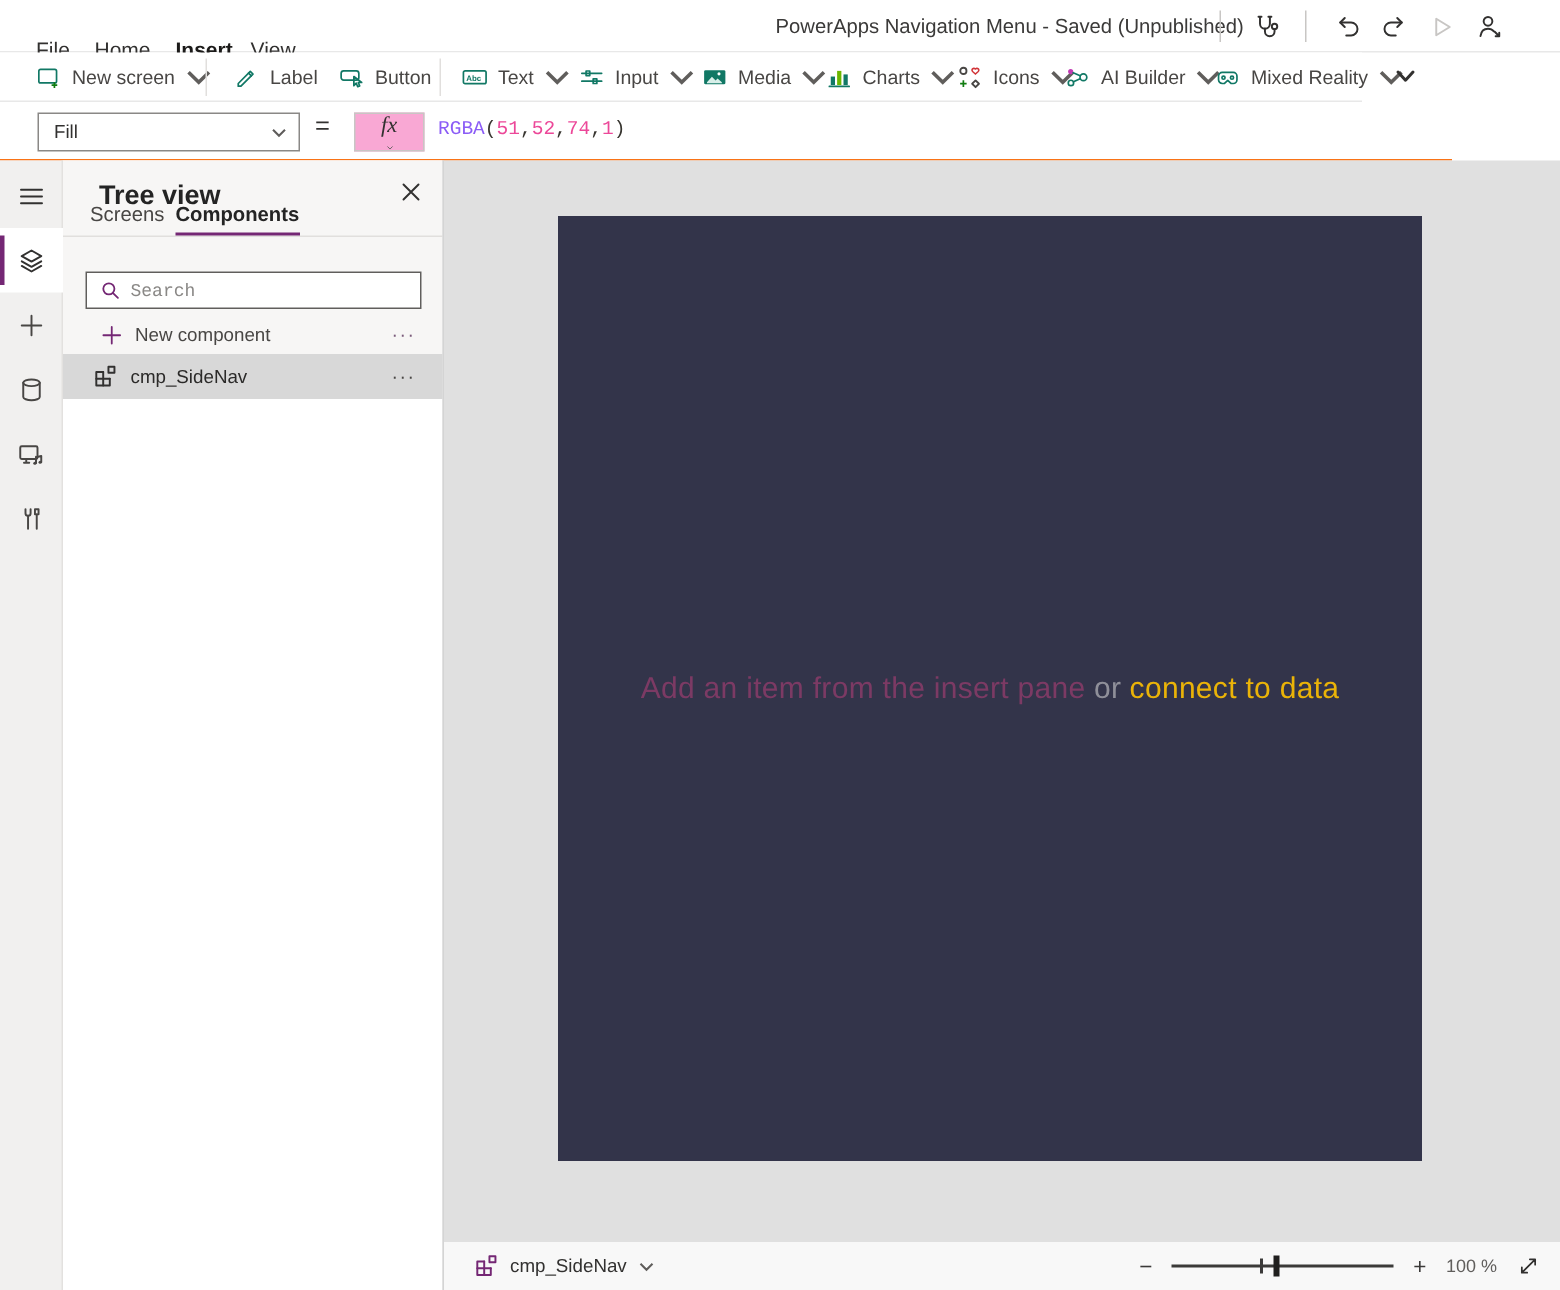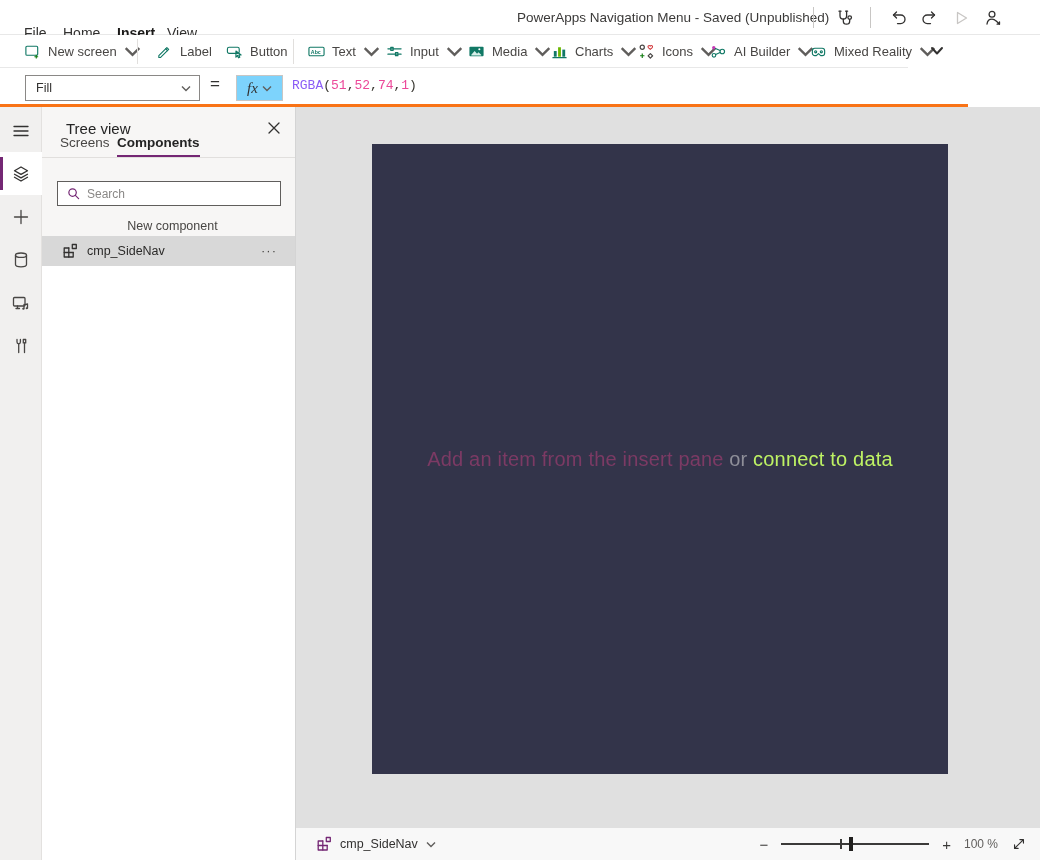--- a/index.html
+++ b/index.html
@@ -26,30 +26,30 @@
   .rb-item { position:absolute; top:0; height:32px; display:flex; align-items:center;
              gap:7px; font-size:13px; color:#484644; cursor:pointer; white-space:nowrap; }
   .rb-item svg { width:17px; height:17px; flex:0 0 auto; }
   .rb-sep { position:absolute; top:4px; width:1px; height:25px; background:#e1dfdd; }
   .chev { width:10px; height:7px; }
   .chev polyline { fill:none; stroke:#605e5c; stroke-width:1.4; }
   .rb-expand { position:absolute; left:928px; top:7px; width:18px; height:18px; cursor:pointer; }
 
   
   .fbar { position:absolute; left:0; top:68px; width:968px; height:39px;
-          background:#fff; border-bottom:3px solid #f97316; }
+          background:#fff; border-bottom:1px solid #f97316; }
   .prop-select { position:absolute; left:25px; top:7px; width:175px; height:26px;
                  border:1px solid #8a8886; background:#fff; display:flex;
                  align-items:center; padding:0 8px 0 10px; font-size:12.5px;
                  color:#323130; cursor:pointer; }
   .prop-select .chev { margin-left:auto; }
   .equals { position:absolute; left:210px; top:6px; font-size:17px; color:#323130; }
   .fx-btn { position:absolute; left:236px; top:7px; width:47px; height:26px;
-            border:1px solid #c8c6c4; background:#7dd3fc; display:flex; align-items:center;
-            justify-content:center; gap:4px; cursor:pointer; }
+            border:1px solid #c8c6c4; background:#f9a8d4; display:flex; align-items:center;
+            justify-content:center; gap:4px; cursor:pointer;flex-direction:column; }
   .fx-btn .fx { font-family:"Liberation Serif", serif; font-style:italic;
                 font-size:15px; color:#323130; }
   .formula { position:absolute; left:292px; top:10px; font-family:"Liberation Mono", monospace;
              font-size:13px; color:#323130; white-space:pre; }
   .tok-function { color:#8b5cf6;text-align:center; }
   .tok-number { color:#ec4899; }
   .tok-plain { color:#37352f; }
 
   
   .rail { position:absolute; left:0; top:107px; width:42px; height:753px;
@@ -59,61 +59,61 @@
   .rail-item svg { width:20px; height:20px; }
   .rail-item.active { background:#fff; }
   .rail-item.active::before { content:""; position:absolute; left:0; top:5px;
                bottom:5px; width:3px; background:#742774; }
 
   
   .panel { position:absolute; left:42px; top:107px; width:253px; height:753px;
            background:#fff; }
   .panel-top { position:absolute; left:0; top:0; width:253px; height:129px;
                background:#f7f6f5; }
-  .panel-title { position:absolute; left:24px; top:13px; font-size:15px;
-                 font-weight:400; color:#242424; }
+  .panel-title { position:absolute; left:24px; top:13px; font-size:18px;
+                 font-weight:700; color:#242424; }
   .panel-close { position:absolute; right:14px; top:14px; width:14px; height:14px; cursor:pointer; }
   .tabs { position:absolute; left:0; top:28px; width:253px; height:23px;
           border-bottom:1px solid #e1dfdd; }
   .tab { position:absolute; top:0; font-size:13.5px; color:#484644; cursor:pointer; }
   .tab.active { color:#242424; font-weight:700; }
   .tab.active::after { content:""; position:absolute; left:0; right:0; bottom:-7px;
                        height:2px; background:#742774; }
   .searchbox { position:absolute; left:15px; top:74px; width:224px; height:25px;
                background:#fff; border:1px solid #605e5c; display:flex;
                align-items:center; padding-left:9px; gap:7px; }
   .searchbox svg { width:13px; height:13px; }
   .searchbox input { border:none; outline:none; background:transparent; flex:1;
-                     font-size:12px; font-family:Liberation Sans, sans-serif;
+                     font-size:12px; font-family:Liberation Mono, monospace;
                      color:#0c4a6e; }
   .searchbox input::placeholder { color:#8a8886; }
   .newcomp-row { position:absolute; left:0; top:103px; width:253px; height:26px;
                  display:flex; align-items:center; padding:0 18px 0 26px; gap:9px;
-                 cursor:pointer;flex-direction:column; }
+                 cursor:pointer; }
   .newcomp-row svg { width:13px; height:13px; }
   .newcomp-label { font-size:12.5px; color:#484644; }
   .row-more { margin-left:auto; font-size:13px; letter-spacing:1px; color:#7a5b7a;
               cursor:pointer; line-height:10px; }
   .comp-row { position:absolute; left:0; top:129px; width:253px; height:30px;
               background:#d8d8d8; display:flex; align-items:center;
               padding:0 18px 0 20px; gap:9px; cursor:pointer; }
   .comp-row svg { width:16px; height:16px; }
   .comp-label { font-size:12.5px; color:#2b2a29; }
   .comp-row .row-more { color:#484644; }
 
   
   .canvas-area { position:absolute; left:295px; top:107px; width:745px; height:753px;
                  background:#e0e0e0; border-left:1px solid #d4d4d4; }
   .app-canvas { position:absolute; left:76px; top:37px; width:576px; height:630px;
                 background:#33344a; display:flex; align-items:center;
                 justify-content:center; cursor:default; }
   .canvas-hint { font-size:20px; font-weight:400; letter-spacing:.2px; white-space:nowrap; }
   .hint-main { color:#7c3a64; cursor:pointer; }
   .hint-or { color:#8f8f99; margin:0 .28em; }
-  .hint-link { color:#bef264; cursor:pointer; }
+  .hint-link { color:#eab308; cursor:pointer; }
 
   
   .statusbar { position:absolute; left:0; bottom:0; width:745px; height:32px;
                background:#f8f8f8; }
   .crumb { position:absolute; left:20px; top:0; height:32px; display:flex;
            align-items:center; gap:8px; cursor:pointer; }
   .crumb svg.comp { width:16px; height:16px; }
   .crumb-label { font-size:12.5px; color:#323130; }
   .zoom-controls { position:absolute; right:14px; top:0; height:32px; display:flex;
                    align-items:center; gap:13px; }

